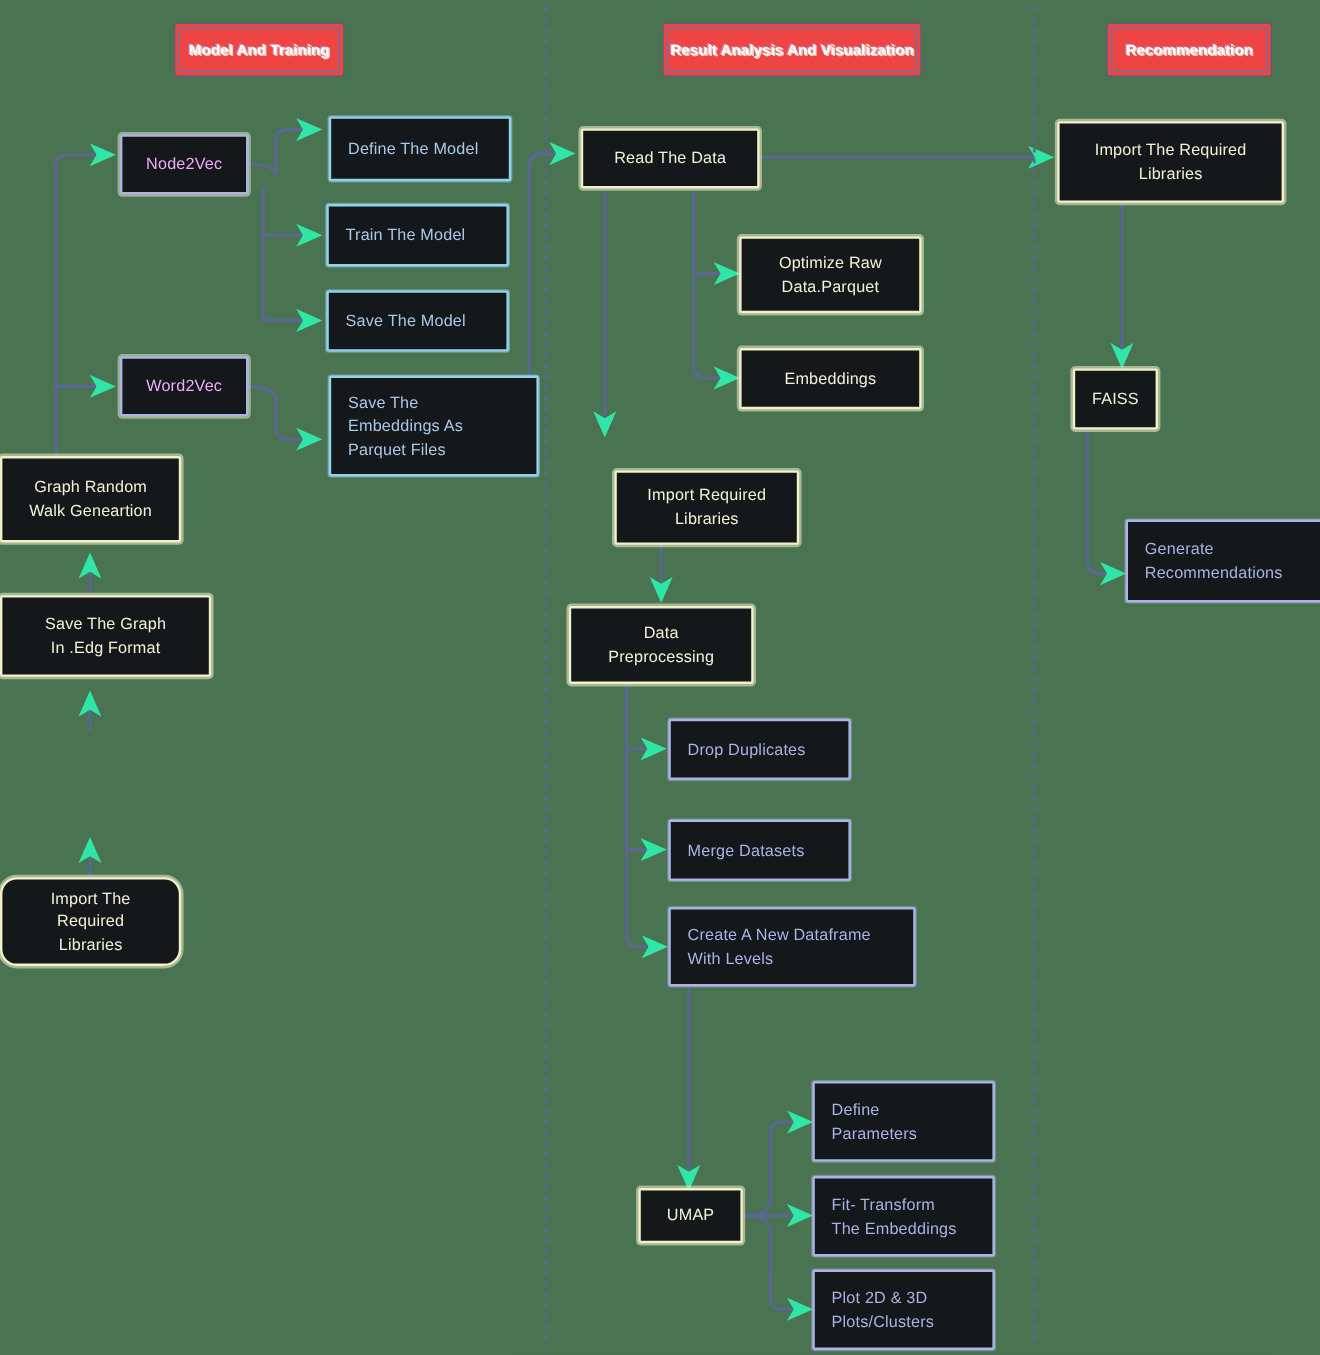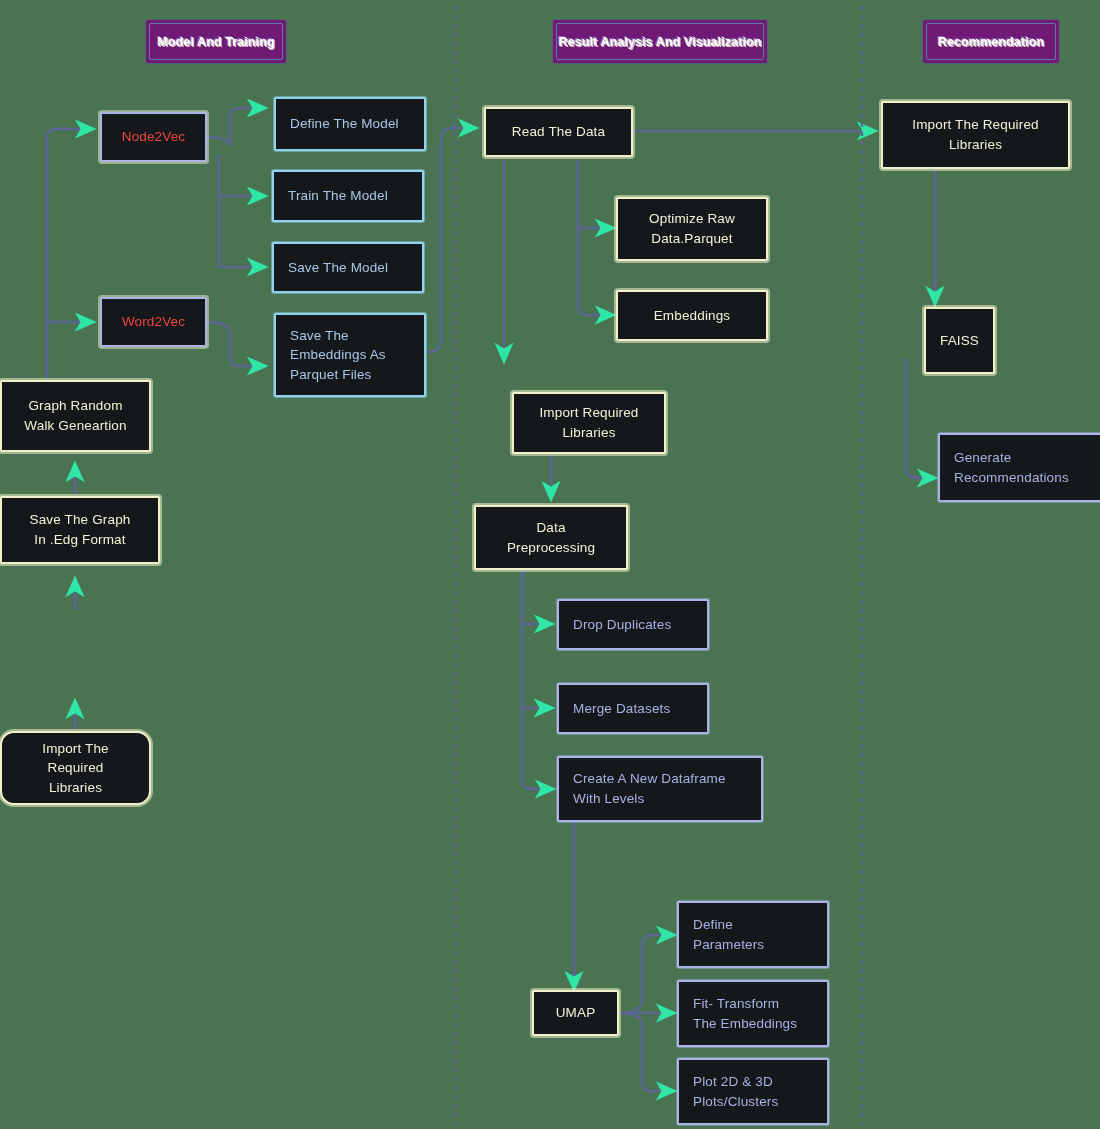--- a/index.html
+++ b/index.html
@@ -10,21 +10,21 @@
     overflow:hidden;
     position:relative;
   }
   #stage{position:absolute;left:0;top:0;width:1100px;height:1129px;}
   svg#wires{position:absolute;left:0;top:0;width:1100px;height:1129px;pointer-events:none;}
 
   
   .section-chip{
     position:absolute;
     box-sizing:border-box;
-    background:#701a75;
+    background:#ef4444;
     border:1px solid #4f6277;
     border-radius:3px;
     padding:3px;
   }
   .section-chip .inner{
     box-sizing:border-box;
     width:100%;height:100%;
     border:1px solid #5a7ba8;
     border-radius:2px;
     display:flex;align-items:center;justify-content:center;
@@ -64,21 +64,21 @@
     text-align:center;
   }
   .node.cream .t{color:#f4f1d8;}
   
   .node.lav{
     border-color:#aab4e8;
     box-shadow:0 0 0 2px rgba(242,240,201,.5);
     justify-content:center;
     text-align:center;
   }
-  .node.lav .t{color:#ef4444;}
+  .node.lav .t{color:#f0abfc;}
   
   .node.sky{
     border-color:#8fd3ef;
     box-shadow:0 0 0 1px rgba(160,220,245,.45);
     justify-content:flex-start;
     text-align:left;
   }
   .node.sky .t{color:#a9c8e8;}
   
   .node.peri{
@@ -179,32 +179,32 @@
   </div>
 
   <div class="node sky leftal" style="left:272px;top:170px;width:152px;height:52px;">
     <span class="t">Train The Model</span>
   </div>
 
   <div class="node sky leftal" style="left:272px;top:242px;width:152px;height:51px;">
     <span class="t">Save The Model</span>
   </div>
 
-  <div class="node sky leftal" style="left:274px;top:313px;width:152px;height:84px;">
+  <div class="node sky leftal" style="left:274px;top:313px;width:175px;height:84px;">
     <span class="t">Save The
 Embeddings As
 Parquet Files</span>
   </div>
 
   <div class="node cream" style="left:0px;top:380px;width:151px;height:72px;">
     <span class="t">Graph Random
 Walk Geneartion</span>
   </div>
 
-  <div class="node cream" style="left:0px;top:496px;width:160px;height:68px;justify-content:center;">
+  <div class="node cream" style="left:0px;top:496px;width:176px;height:68px;justify-content:center;">
     <span class="t">Save The Graph
 In .Edg Format</span>
   </div>
 
 
   <div class="node cream" style="left:0px;top:731px;width:151px;height:74px;border-radius:14px;">
     <span class="t">Import The
 Required
 Libraries</span>
   </div>
@@ -262,21 +262,21 @@
   <div class="node peri leftal" style="left:677px;top:1058px;width:152px;height:67px;">
     <span class="t">Plot 2D &amp; 3D
 Plots/Clusters</span>
   </div>
 
   <div class="node cream" style="left:881px;top:101px;width:189px;height:68px;">
     <span class="t">Import The Required
 Libraries</span>
   </div>
 
-  <div class="node cream" style="left:924px;top:307px;width:71px;height:67px;">
+  <div class="node cream" style="left:894px;top:307px;width:71px;height:51px;">
     <span class="t">FAISS</span>
   </div>
 
   <div class="node peri leftal" style="left:938px;top:433px;width:168px;height:69px;">
     <span class="t">Generate
 Recommendations</span>
   </div>
 
 </div>
 

